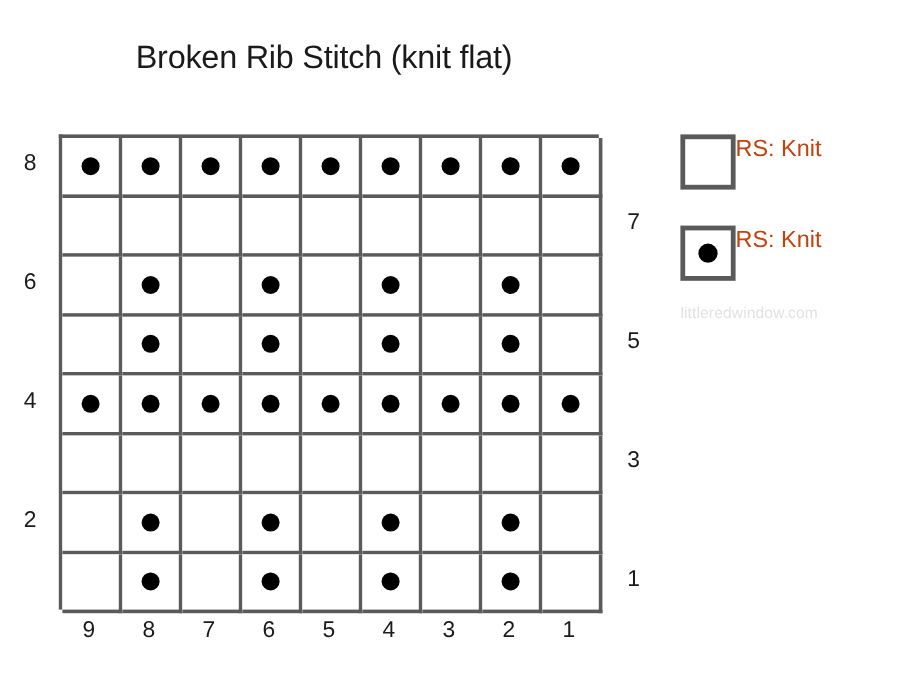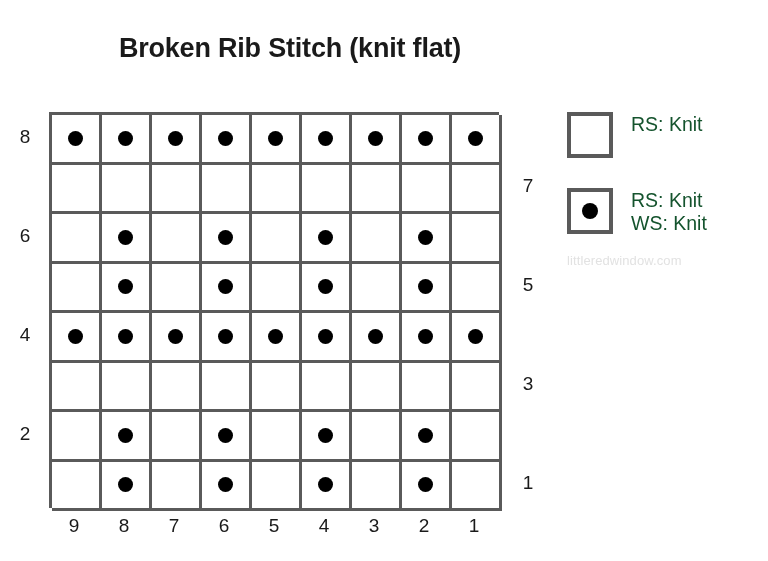--- a/index.html
+++ b/index.html
@@ -15,24 +15,23 @@
     overflow: hidden;
   }
 
   .chart-title {
     position: absolute;
     left: 0;
     top: 33px;
     width: 540px;
     text-align: center;
     font-size: 27px;
-    font-weight: bold;
+    font-weight: normal;
     color: #1a1a1a;
     letter-spacing: -0.2px;
-    padding-left: 20px;
   }
 
   
   .grid-wrap {
     position: absolute;
     left: 49px;
     top: 112px;
     width: 450px;
     height: 396px;
   }
@@ -113,23 +112,22 @@
     display: flex;
     align-items: center;
     justify-content: center;
     flex: 0 0 auto;
   }
   .legend-swatch .dot {
     width: 16px;
     height: 16px;
   }
   .legend-text {
-    margin-left: 18px;
     font-size: 19.5px;
-    color: #14532d;
+    color: #c2410c;
     line-height: 1.18;
     padding-top: 1px;
     white-space: nowrap;
   }
   .watermark {
     position: absolute;
     left: 567px;
     top: 253px;
     font-size: 13px;
     color: #e2e2e2;
@@ -315,18 +313,17 @@
     <div class="legend-text">
       <div>RS: Knit</div>
     </div>
   </div>
   <div class="legend-row">
     <div class="legend-swatch">
       <span class="dot"></span>
     </div>
     <div class="legend-text">
       <div>RS: Knit</div>
-      <div>WS: Knit</div>
     </div>
   </div>
 </div>
 
 <div class="watermark">littleredwindow.com</div>
 
 </body></html>

